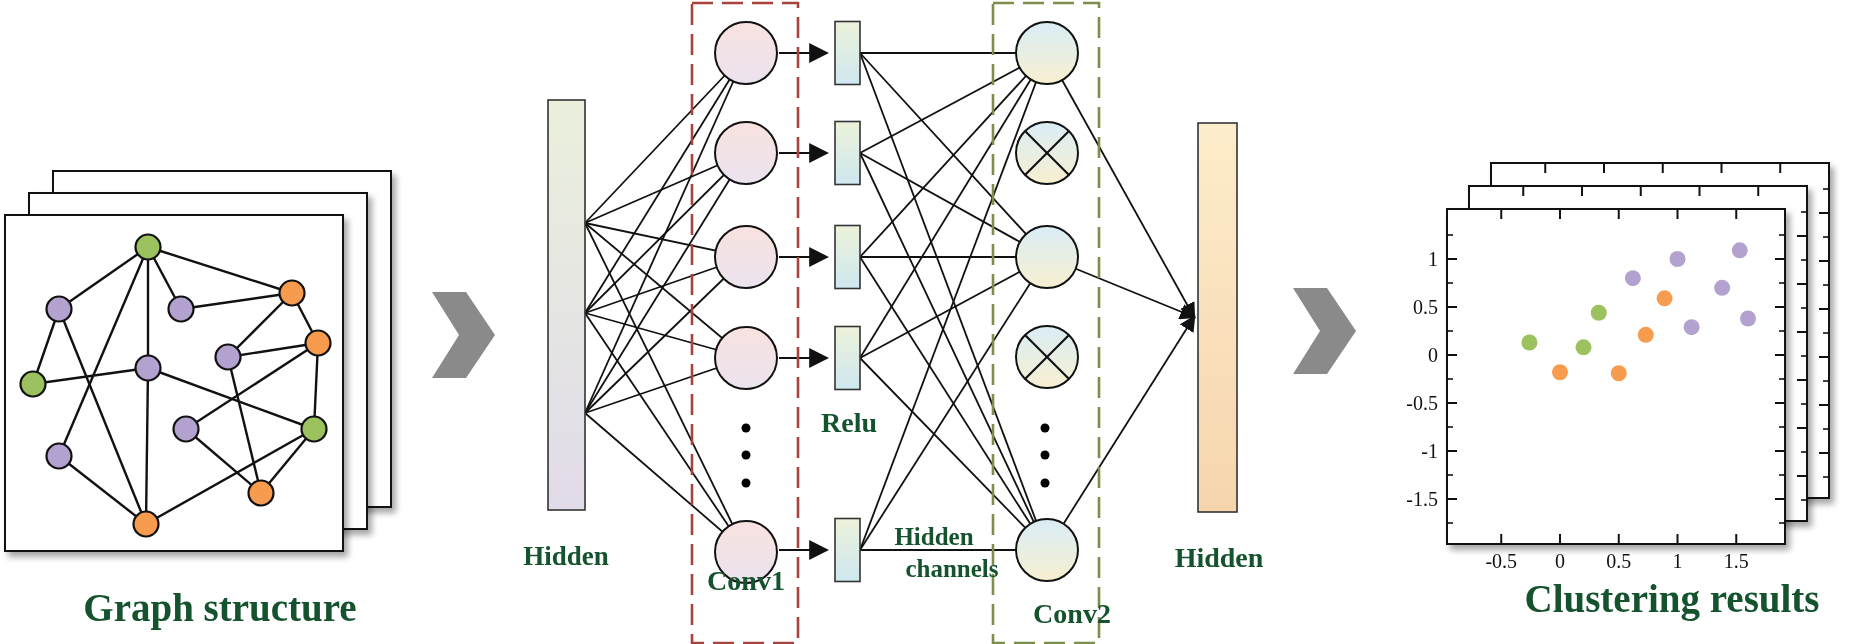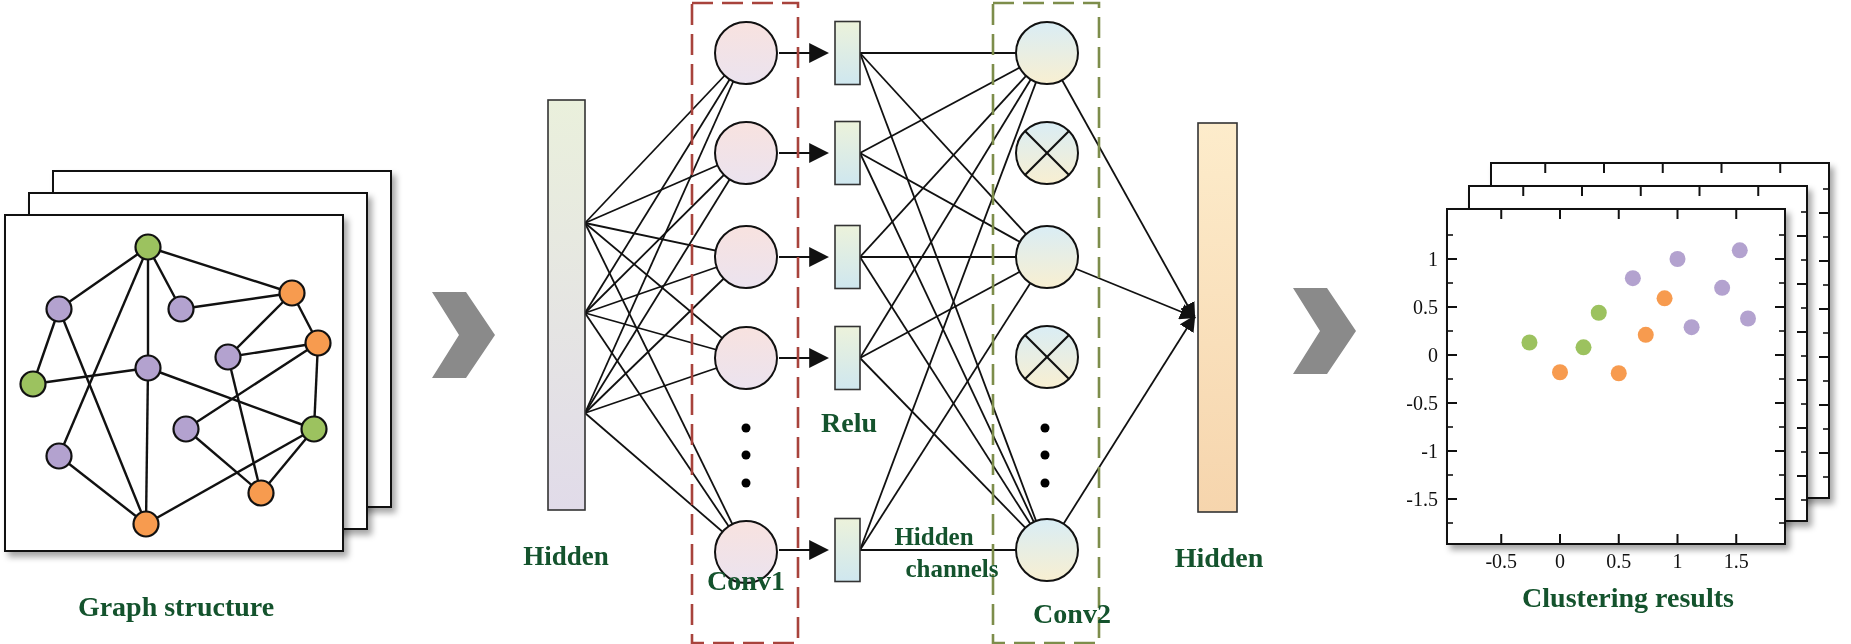--- a/index.html
+++ b/index.html
@@ -2,21 +2,21 @@
 <html><head>
 <meta charset="utf-8">
 <style>
   html,body{margin:0;padding:0;background:#ffffff;}
   .stage{position:relative;width:1851px;height:644px;background:#ffffff;overflow:hidden;
          font-family:"Liberation Serif","DejaVu Serif",serif;}
   svg{position:absolute;left:0;top:0;}
   .shadowed{filter:drop-shadow(4px 5px 3px rgba(0,0,0,0.35));}
   .lbl{position:absolute;transform:translate(-50%,-50%);white-space:nowrap;
        font-weight:700;color:#14532d;line-height:1;}
-  .lbl-xl{font-size:28px;}
+  .lbl-xl{font-size:39px;margin-left:44px;}
   .lbl-lg{font-size:28px;}
   .lbl-md{font-size:25px;}
   .ticktext{font-family:"Liberation Serif","DejaVu Serif",serif;font-size:20px;fill:#111;}
 </style>
 </head>
 <body>
 
 <div class="stage">
 
   <svg id="scene" width="1851" height="644" viewBox="0 0 1851 644">

